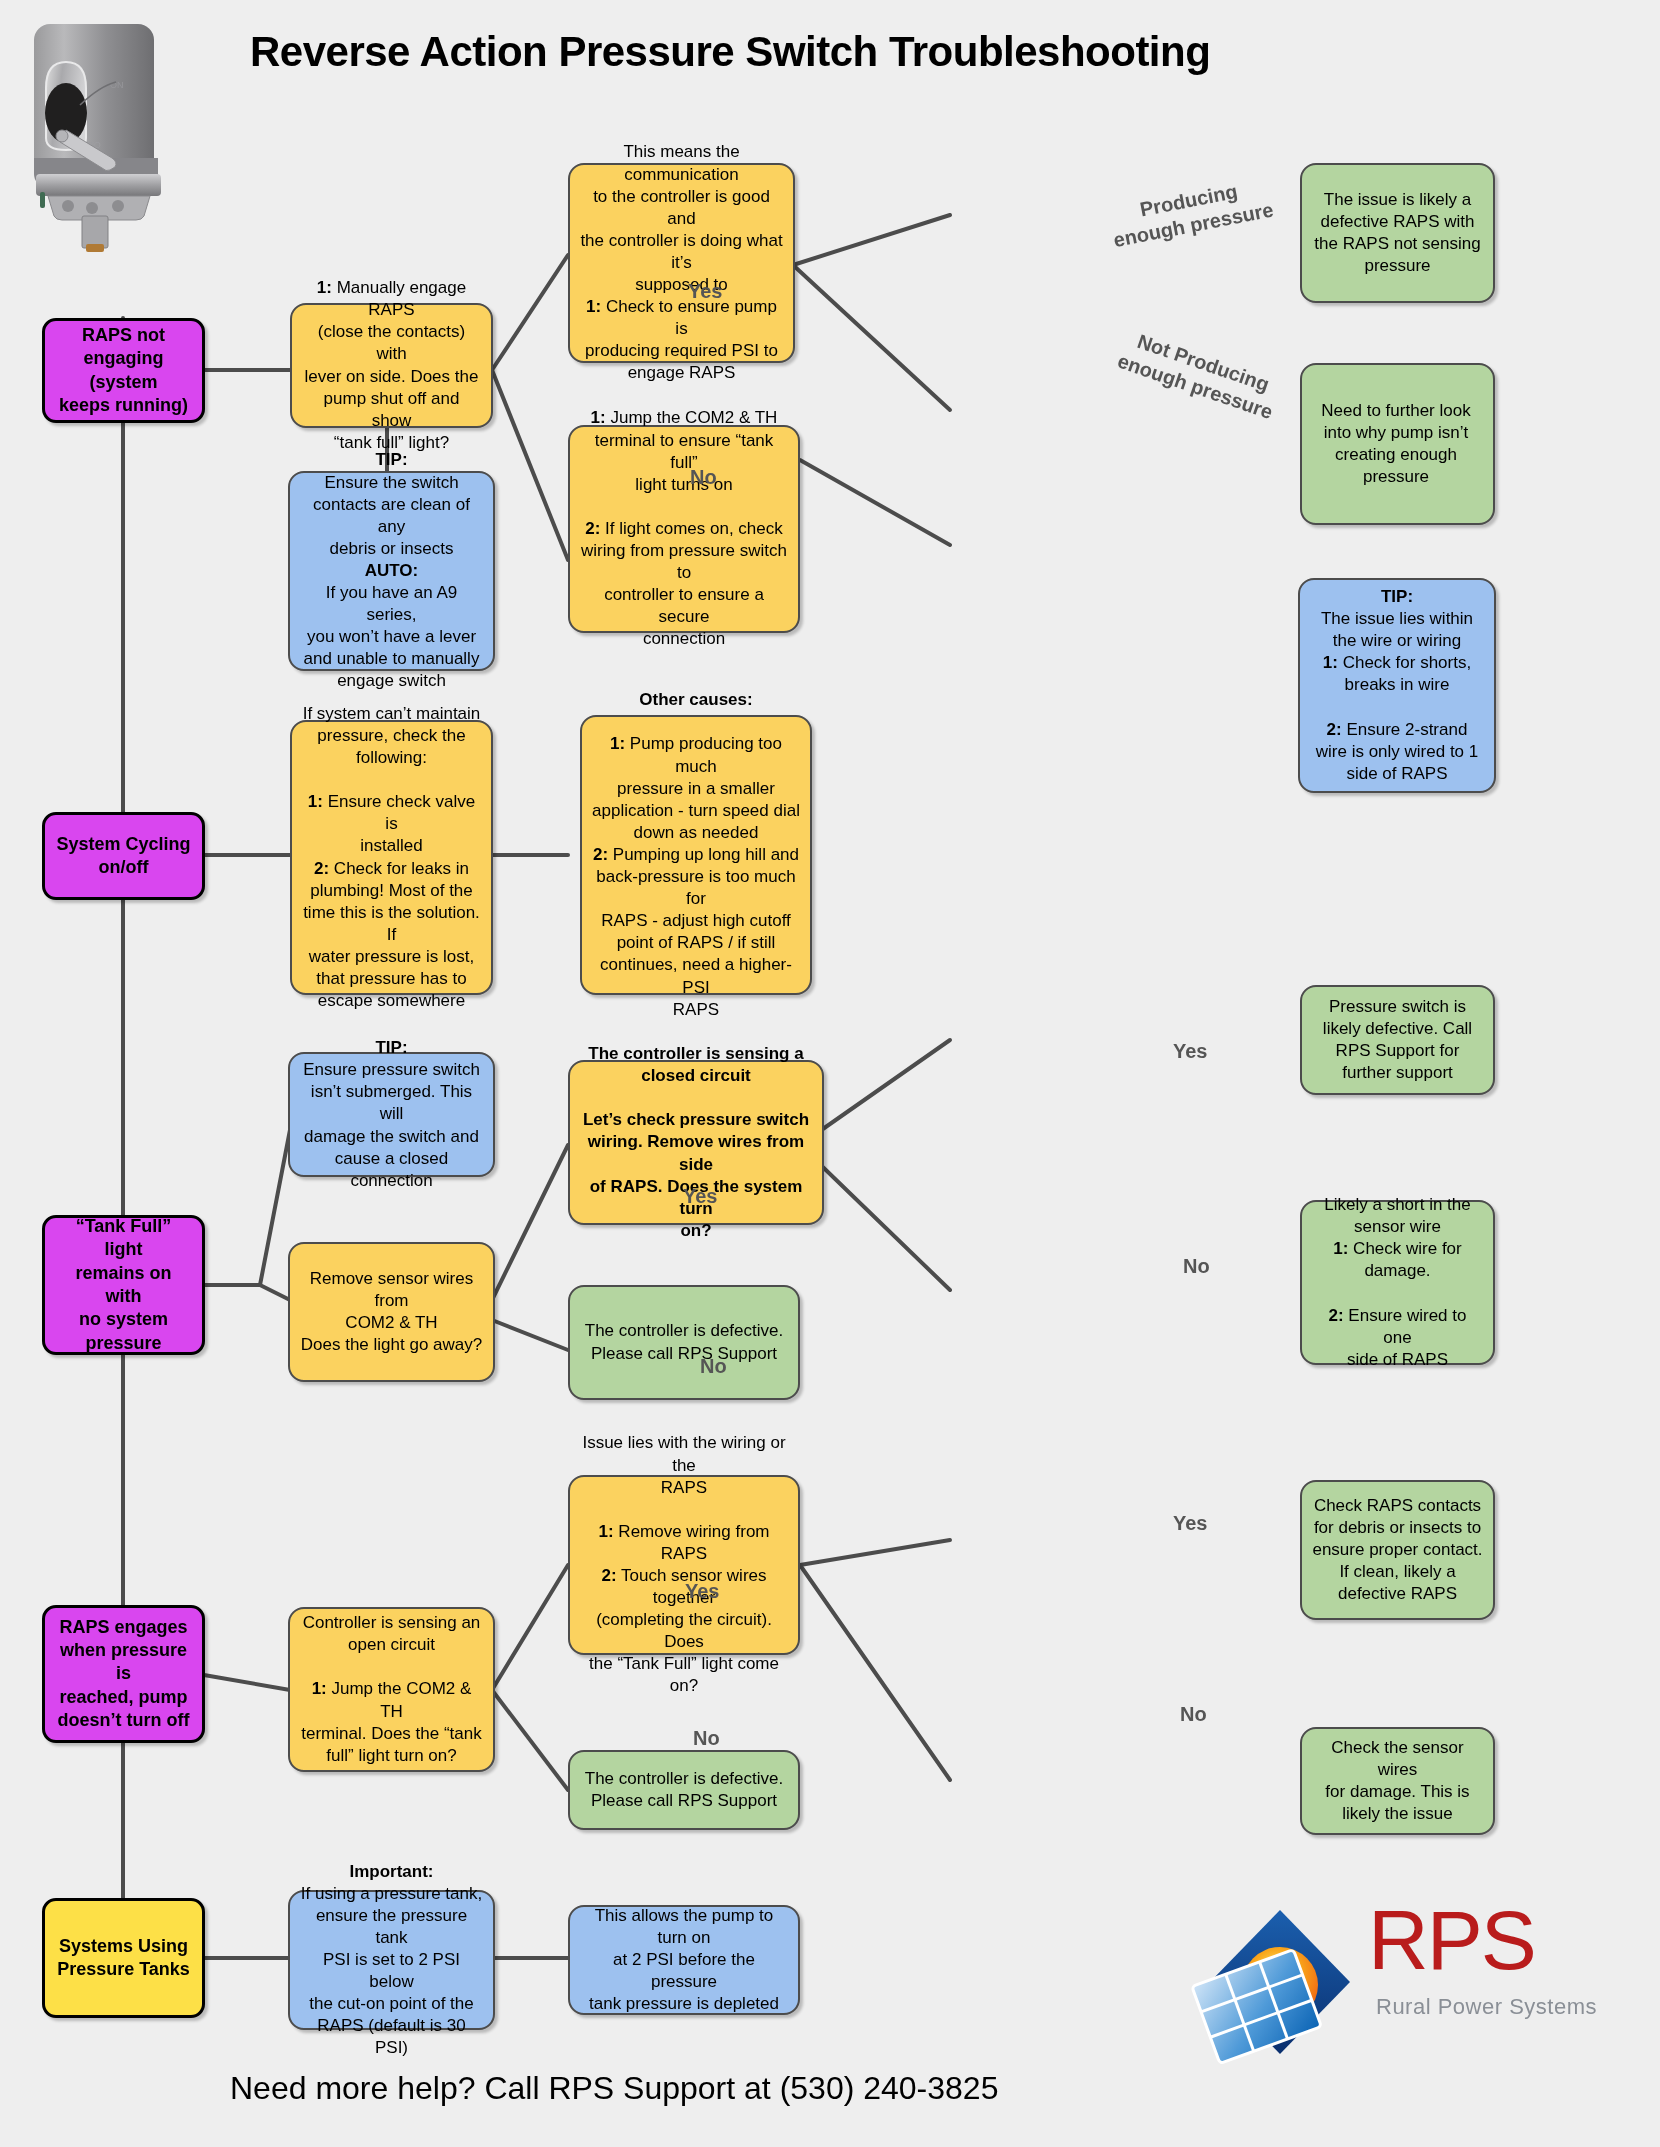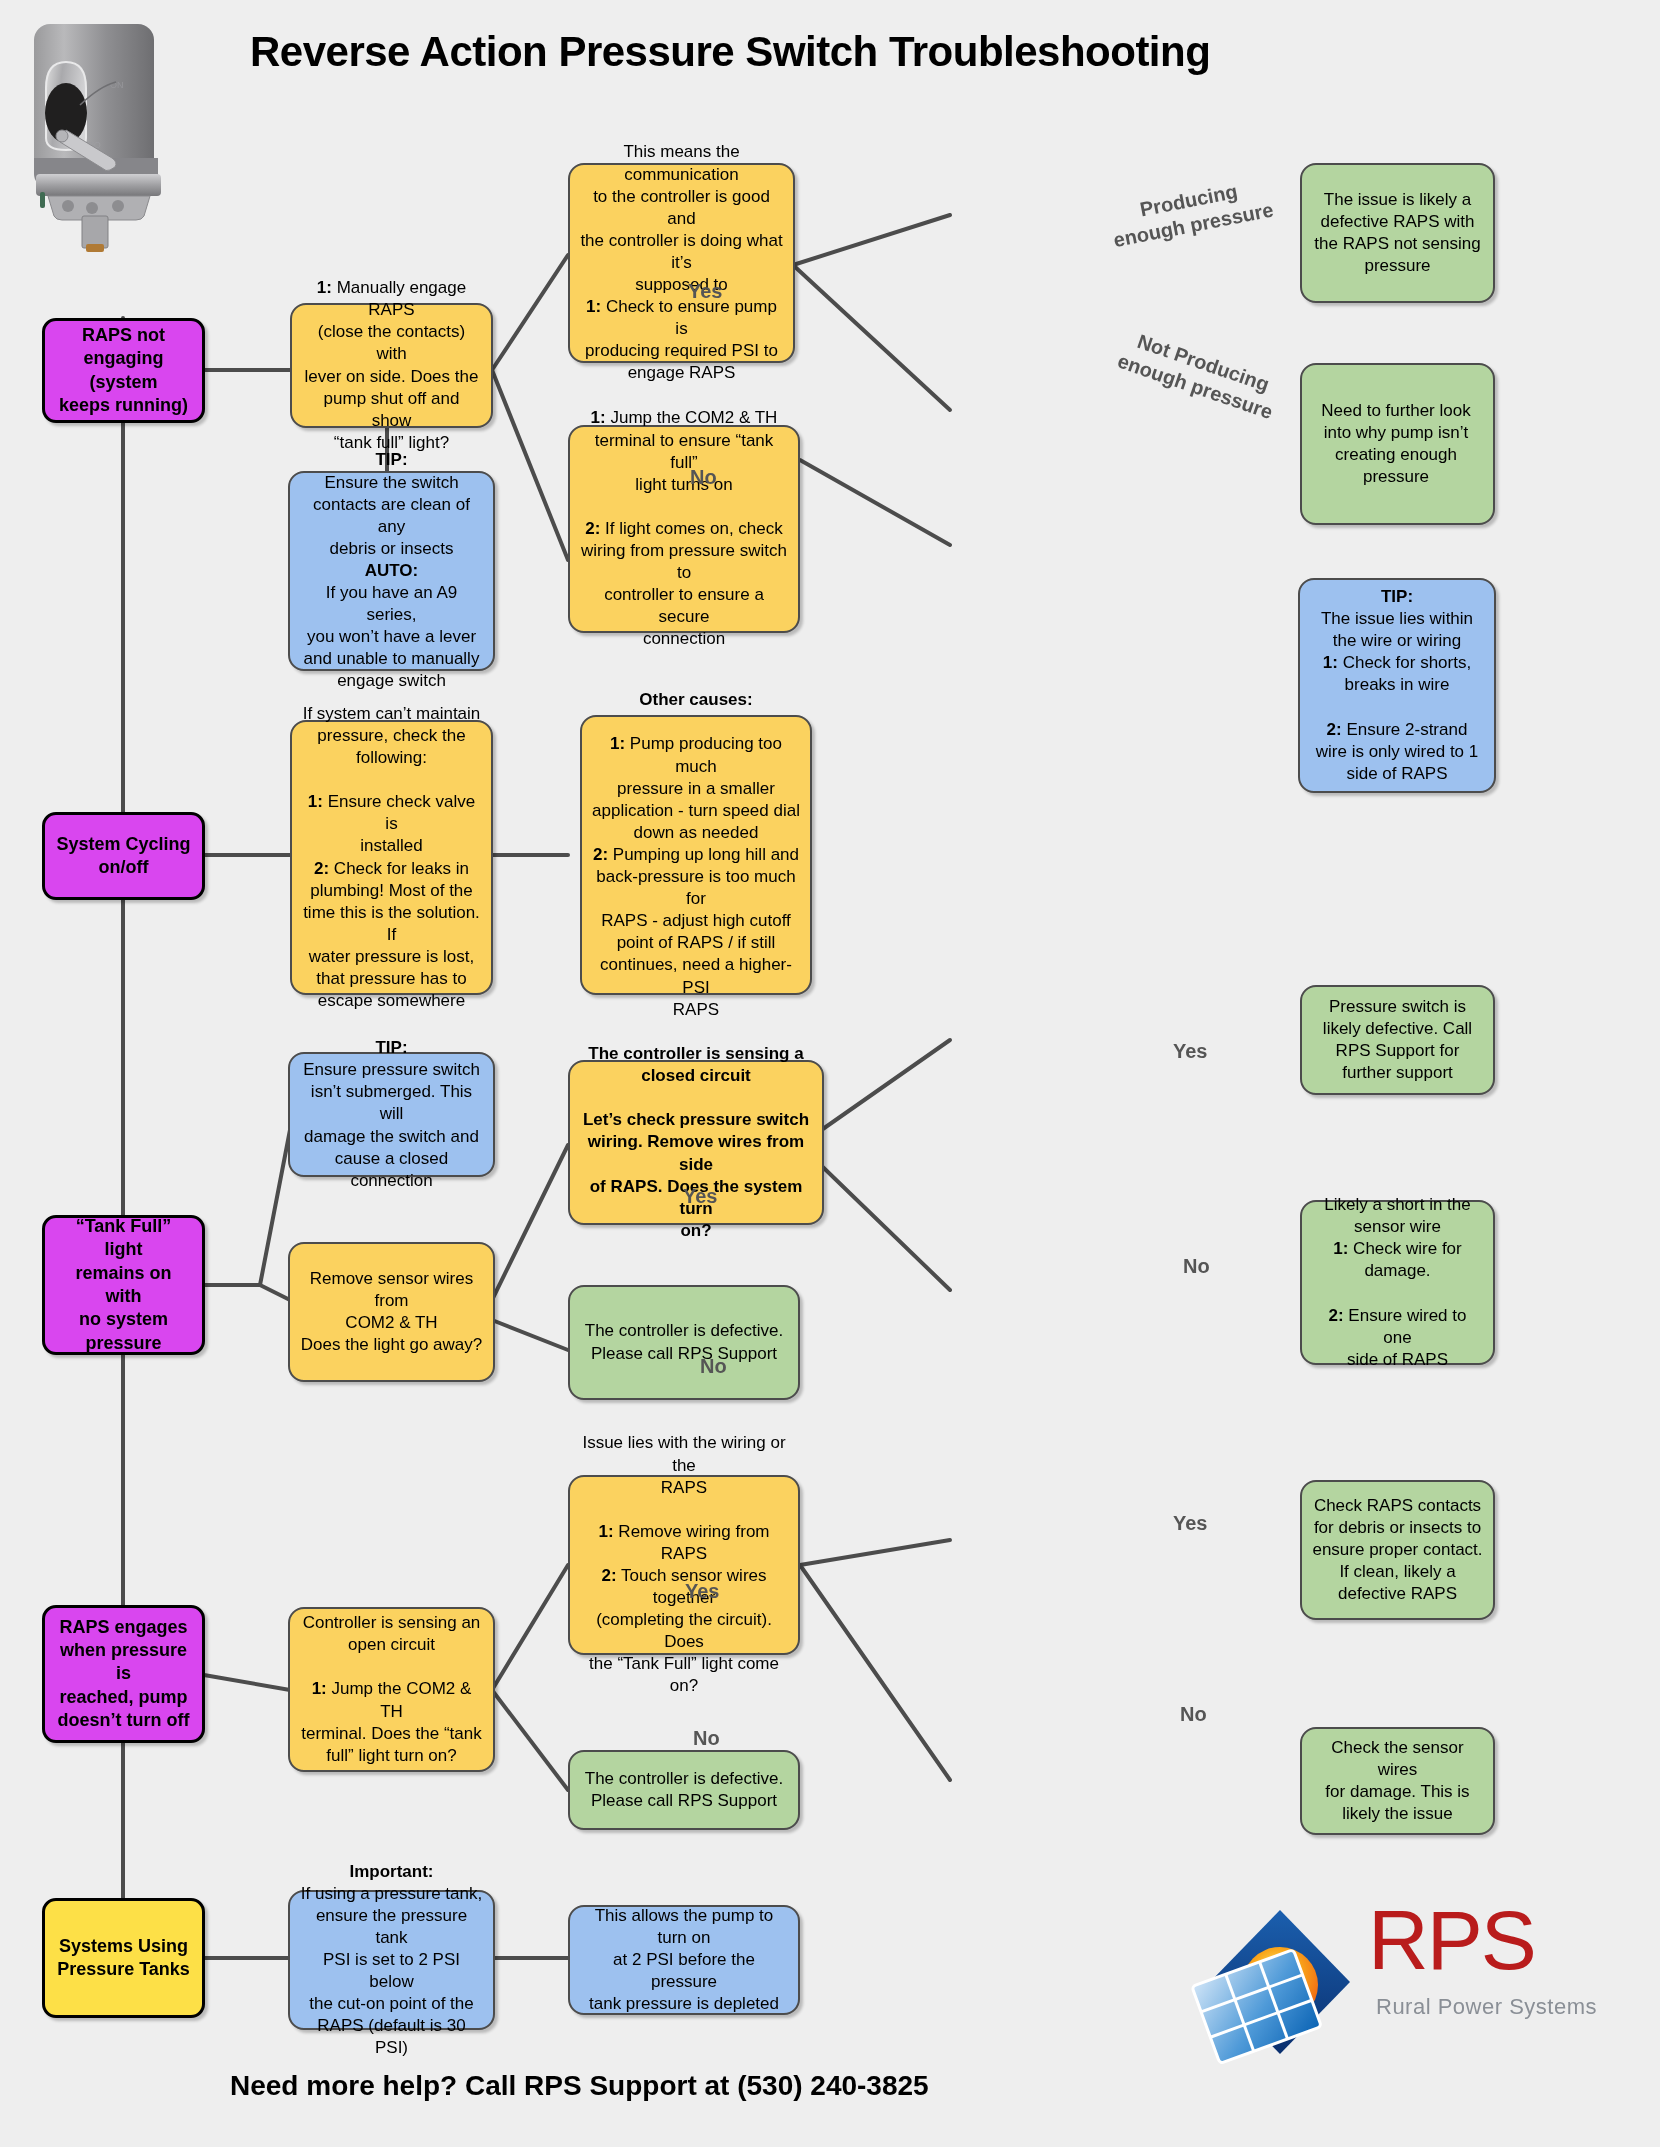--- a/index.html
+++ b/index.html
@@ -104,22 +104,22 @@
   }
   .elabel.rot1 { transform: rotate(-11deg); }
   .elabel.rot2 { transform: rotate(19deg); }
 
   
   #footer-text {
     position: absolute;
     left: 230px;
     top: 2070px;
     width: 900px;
-    font-size: 28px;
-    font-weight: bold;
+    font-size: 32px;
+    font-weight: normal;
     text-align: left;
   }
   
   #logo { position: absolute; left: 1190px; top: 1890px; width: 420px; height: 185px; }
   #logo .rps-word {
     position: absolute; left: 178px; top: 8px;
     font-size: 84px; font-weight: normal; color: #b91c1c;
     letter-spacing: -2px; line-height: 1;
   }
   #logo .rps-sub {

